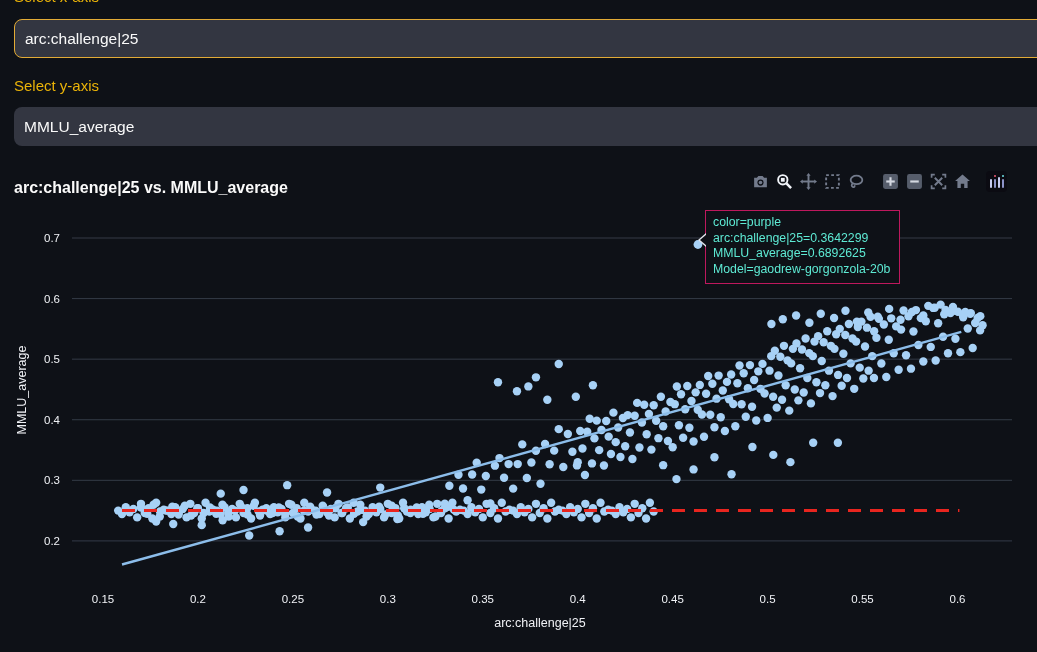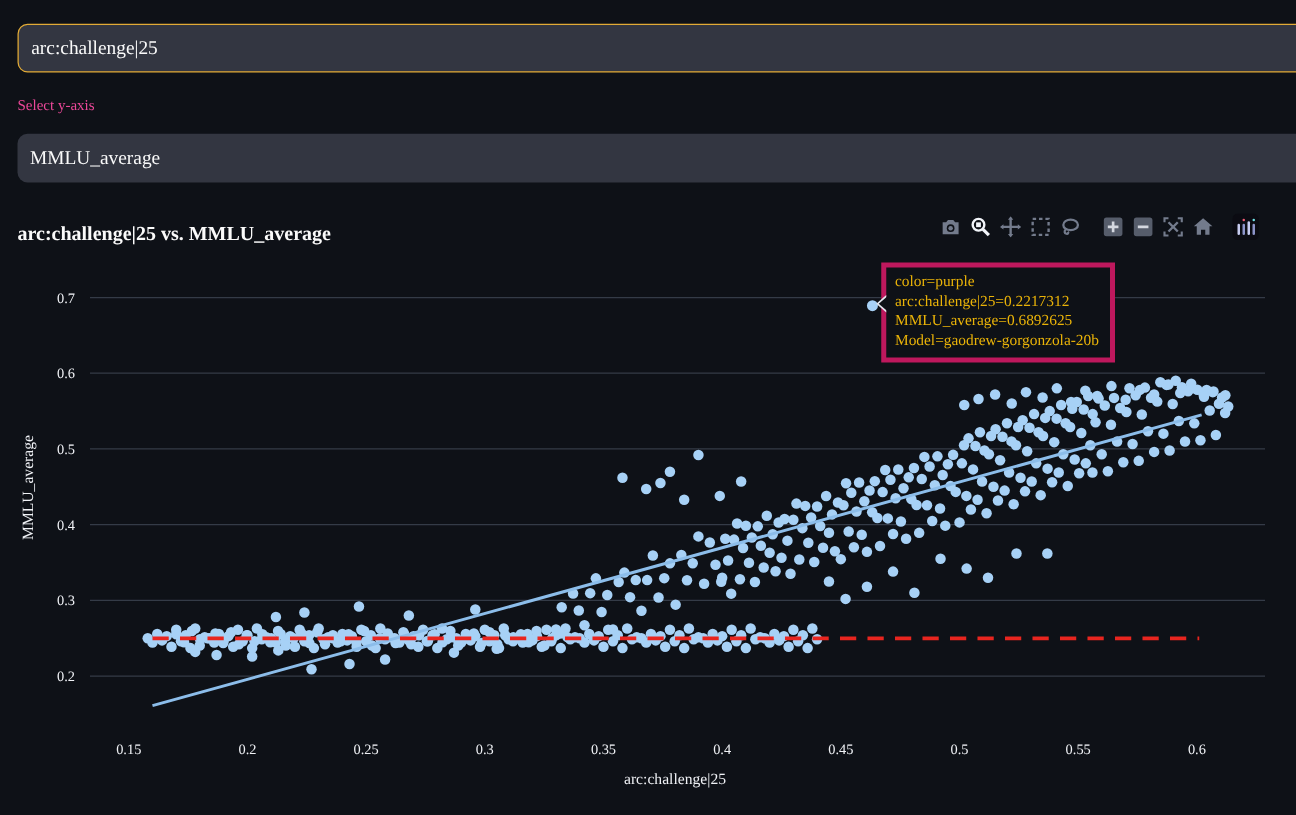--- a/index.html
+++ b/index.html
@@ -1,40 +1,40 @@
 <!DOCTYPE html>
 <html><head>
 <meta charset="utf-8">
 <style>
   html,body{margin:0;padding:0;background:#0e1117;}
   .app{position:relative;width:1037px;height:652px;background:#0e1117;overflow:hidden;
-       font-family:Liberation Serif, serif;color:#fafafa;}
-  .widget-label{position:absolute;left:14px;font-size:12px;color:#ec4899;}
+       font-family:Liberation Sans, sans-serif;color:#fafafa;}
+  .widget-label{position:absolute;left:14px;font-size:15px;color:#eab308;}
   .lbl-x{top:-12px;}
   .lbl-y{top:77px;}
   .selectbox{position:absolute;left:14px;width:1031px;height:39px;border-radius:8px;
              background:#333641;display:flex;align-items:center;box-sizing:border-box;}
   .selectbox .val{padding-left:10px;font-size:15.5px;color:#fafafa;}
   .sb-x{top:19px;border:1.5px solid #e2ab36;}
   .sb-y{top:107px;}
   .chart-section{position:absolute;top:163px;left:0;width:1037px;height:489px;}
   .chart-title{position:absolute;left:14px;top:16px;font-size:16px;font-weight:700;color:#fafafa;}
   .modebar{position:absolute;top:6px;right:30px;display:flex;align-items:center;}
   .mb-btn{width:24px;height:24px;display:flex;align-items:center;justify-content:center;cursor:pointer;}
   .mb-btn svg{display:block;}
   .mb-gap{margin-left:10px;}
   .icon-fill{fill:#737b8c;}
   .icon-stroke{stroke:#737b8c;fill:none;}
   .active .icon-fill{fill:#f2f5fa;}
   .active .icon-stroke{stroke:#f2f5fa;}
   .plotly-logo{width:21px;height:21px;background:#0b0b12;border-radius:4px;margin-left:12px;
                display:flex;align-items:center;justify-content:center;}
   #plot-svg{position:absolute;top:0;left:0;}
-  .tooltip{position:absolute;left:705px;top:47px;background:#0e1117;border:4px solid #be185d;
-           padding:4px 9px 6px 7px;font-size:12.3px;line-height:15.5px;color:#eab308;white-space:nowrap;z-index:5;}
+  .tooltip{position:absolute;left:705px;top:47px;background:#0e1117;border:1px solid #be185d;
+           padding:4px 9px 6px 7px;font-size:12.3px;line-height:15.5px;color:#5eead4;white-space:nowrap;z-index:5;}
   .tooltip .arrow-o{position:absolute;left:-8px;top:22px;width:0;height:0;
            border-top:7px solid transparent;border-bottom:7px solid transparent;border-right:8px solid #e4e7ee;}
   .tooltip .arrow-i{position:absolute;left:-6px;top:23px;width:0;height:0;
            border-top:6px solid transparent;border-bottom:6px solid transparent;border-right:7px solid #0e1117;}
 </style>
 </head>
 <body>
 
 <div class="app">
 
@@ -611,19 +611,19 @@
           <rect x="13" y="1" width="2" height="2" rx="1" fill="#6fe3e6"></rect>
           <rect x="13" y="5" width="2" height="9" rx="1" fill="#8c93c8"></rect>
         </svg>
       </div>
     </div>
 
     <div class="tooltip">
       <span class="arrow-o"></span>
       <span class="arrow-i"></span>
       <div>color=purple</div>
-      <div>arc:challenge|25=0.2217312</div>
+      <div>arc:challenge|25=0.3642299</div>
       <div>MMLU_average=0.6892625</div>
       <div>Model=gaodrew-gorgonzola-20b</div>
     </div>
   </div>
 
 </div>
 
 </body></html>

